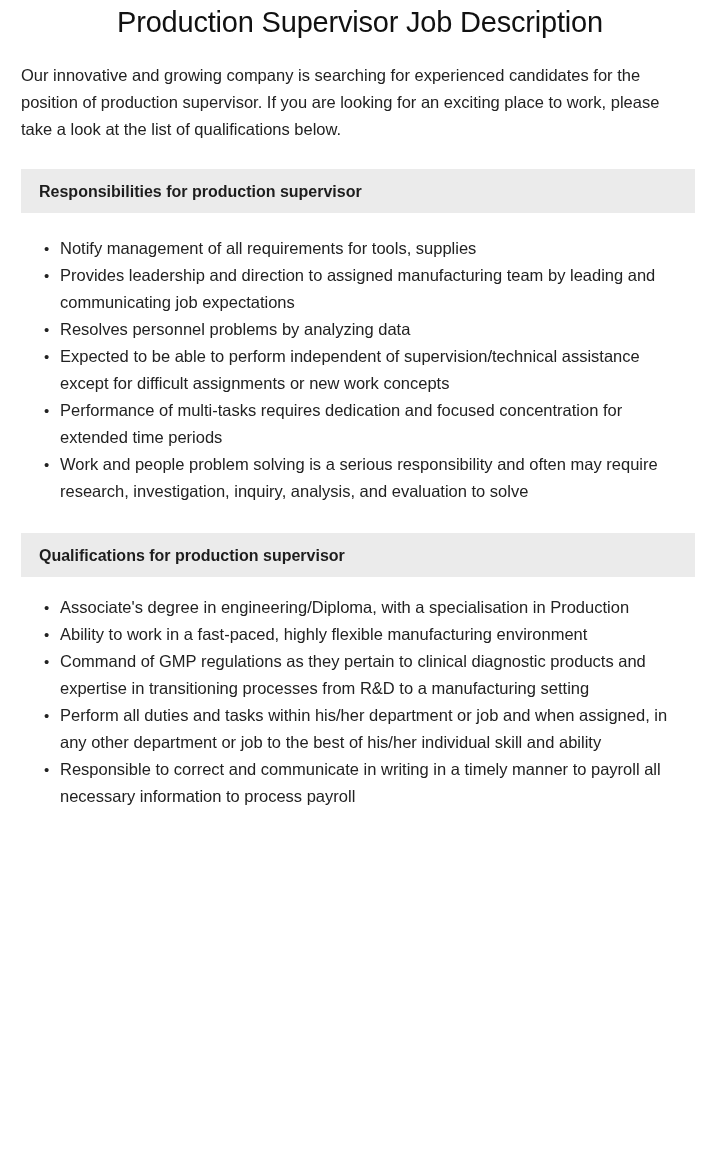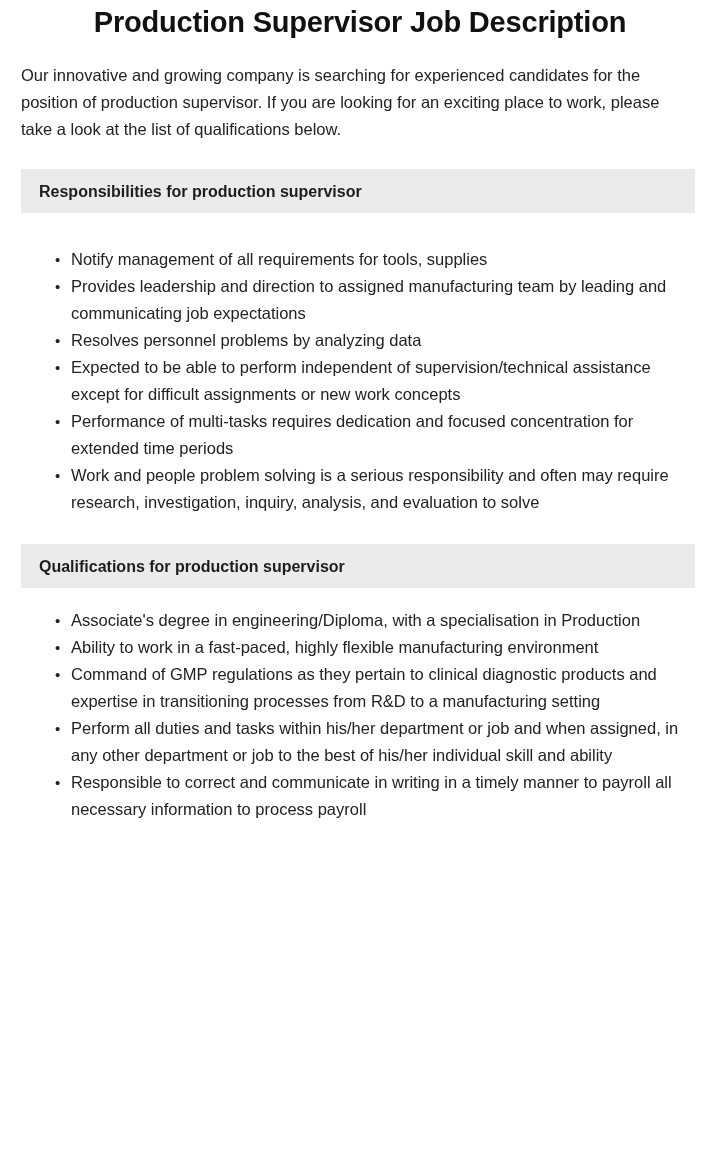--- a/index.html
+++ b/index.html
@@ -18,21 +18,21 @@
 
   .page {
     width: 720px;
     padding: 0;
     position: relative;
   }
 
   
   .doc-title {
     font-size: 29px;
-    font-weight: bold;
+    font-weight: normal;
     line-height: 38px;
     text-align: center;
     color: #111111;
     letter-spacing: -0.2px;
     margin: 0;
     padding: 3px 21px 0 21px;
   }
 
   
   .intro {
@@ -52,42 +52,42 @@
     font-weight: bold;
     color: #1d1d1d;
     line-height: 20px;
   }
   .section-block.first { margin-top: 26px; }
   .section-block.second { margin-top: 28px; }
 
   
   ul.bullets {
     list-style: none;
-    margin: 11px;
+    margin: 0;
     padding: 0;
   }
   ul.bullets li {
     position: relative;
     font-size: 16.5px;
     line-height: 27px;
     color: #222222;
     padding: 0 28px 0 60px;
     margin: 0;
   }
   ul.bullets li::before {
     content: "\2022";
     position: absolute;
     left: 44px;
     top: 0;
     font-size: 15px;
     line-height: 27px;
     color: #222222;
   }
   .list-wrap.responsibilities { padding-top: 22px; }
-  .list-wrap.qualifications  { padding-top: 8px; }
+  .list-wrap.qualifications  { padding-top: 17px; }
 </style>
 </head>
 <body>
 
 <div class="page">
 
   <h1 class="doc-title">Production Supervisor Job Description</h1>
 
   <p class="intro">Our innovative and growing company is searching for experienced candidates for the position of production supervisor. If you are looking for an exciting place to work, please take a look at the list of qualifications below.</p>
 

